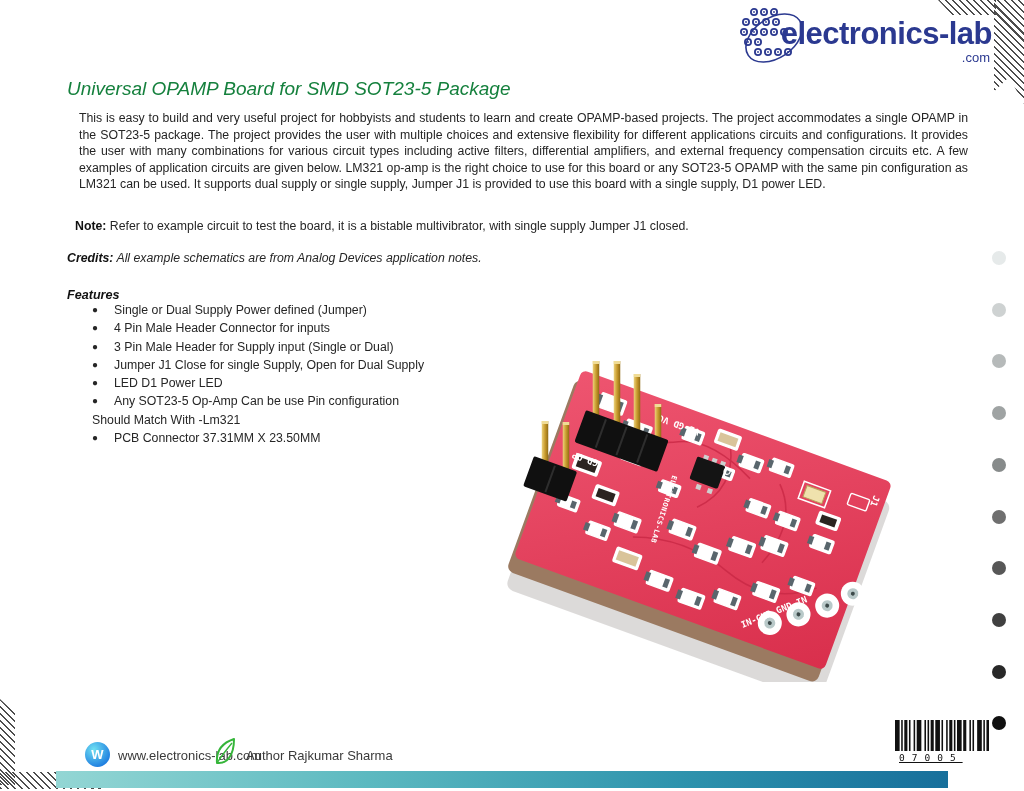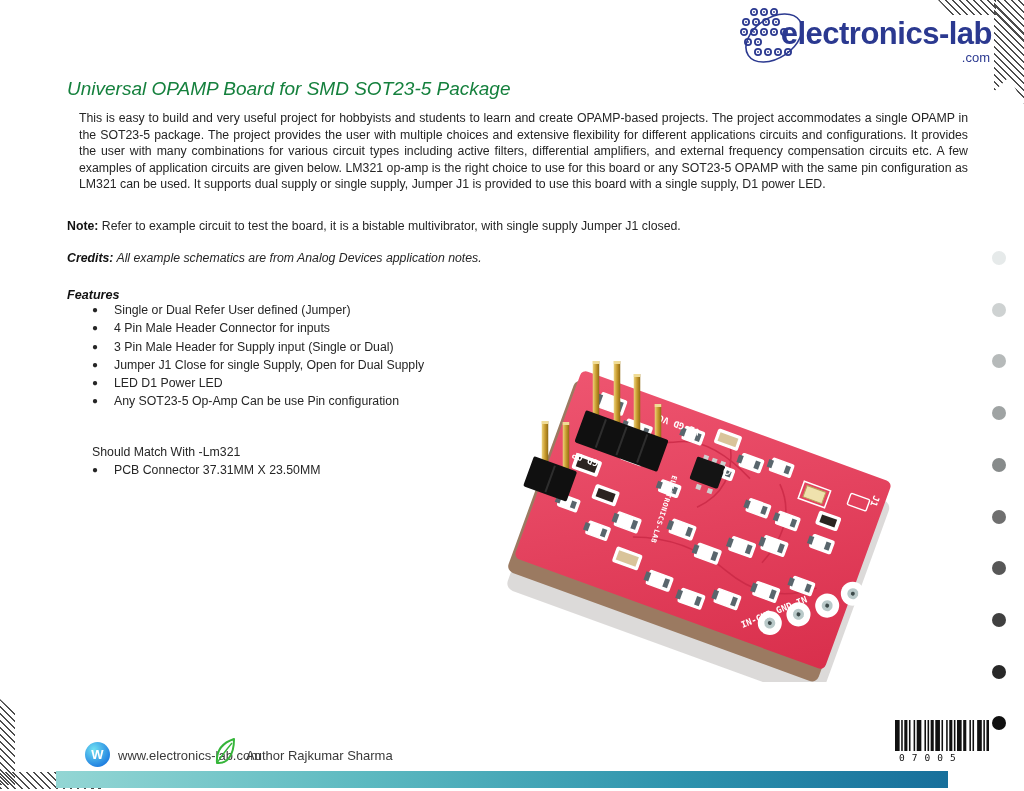--- a/index.html
+++ b/index.html
@@ -24,44 +24,44 @@
      letter-spacing:-0.5px;color:#2b3990;line-height:1;}
   #logo-tld{position:absolute;right:20px;top:42px;font-weight:normal;font-size:13px;color:#2b3990;}
   #logo-icon{position:absolute;left:60px;top:0;}
 
   
   #page-title{left:67px;top:78px;width:890px;font-size:19px;font-weight:normal;
      font-style:italic;color:#15803d;}
   #intro{left:79px;top:110px;width:889px;font-size:12.3px;line-height:16.6px;
      text-align:justify;text-align-last:left;color:#252525;}
   #note-line{left:67px;top:219px;width:889px;font-size:12.3px;}
-  #note-line b{color:#111;}
+  #note-line b{color:#111;margin-left:8px;}
   #credits-line{left:67px;top:251px;width:889px;font-size:12.3px;font-style:italic;}
   #credits-line b{color:#111;}
   #features-head{left:67px;top:288px;font-size:12.6px;font-weight:bold;font-style:italic;color:#111;}
   #features-list{left:67px;top:301px;width:560px;font-size:12.3px;}
   .feat-row{display:flex;line-height:18.3px;}
   .feat-bullet{width:22px;padding-left:25px;flex:none;font-size:10px;}
-  .feat-cont{padding-left:25px;line-height:18.3px;margin-top:32px;}
+  .feat-cont{padding-left:25px;line-height:18.3px;}
 
   
   .page-dot{position:absolute;width:14px;height:14px;border-radius:50%;left:992px;}
 
   
   #footer-web-icon{left:85px;top:742px;width:25px;height:25px;border-radius:50%;
      background:radial-gradient(circle at 35% 30%,#6fe0f2,#1f7fe0 75%);
      color:#fff;font-weight:bold;font-size:13px;text-align:center;line-height:25px;}
   #footer-website{left:118px;top:748px;font-size:13px;color:#3a3a3a;}
   #footer-leaf{left:212px;top:737px;}
   #footer-author{left:246px;top:748px;font-size:13px;color:#3a3a3a;text-align:right;}
 
   
   #barcode{left:893px;top:720px;width:96px;height:46px;}
   #barcode-digits{position:absolute;left:6px;top:32px;font-family:"DejaVu Sans Mono",monospace;
-     font-size:9.5px;letter-spacing:7px;color:#111;}
+     font-size:9.5px;letter-spacing:7px;color:#111;text-decoration:underline;}
 
   
   #bottom-bar{left:56px;bottom:3px;width:892px;height:17px;
      background:linear-gradient(90deg,#93d6d4 0%,#5cb9c0 35%,#2e93ad 70%,#176f9b 100%);}
 
   
   #pcb-photo{left:498px;top:352px;}
 </style>
 </head>
 <body>
@@ -124,21 +124,21 @@
 
 <div class="abs" id="note-line"><b>Note:</b><span> Refer to example circuit to test the board, it is a bistable multivibrator, with single supply Jumper J1 closed.</span></div>
 
 <div class="abs" id="credits-line"><b>Credits:</b><span> All example schematics are from Analog Devices application notes.</span></div>
 
 <div class="abs" id="features-head">Features</div>
 
 <div class="abs" id="features-list">
   <div class="feat-row">
       <span class="feat-bullet">●</span>
-      <span>Single or Dual Refer User defined (Jumper)</span>
+      <span>Single or Dual Supply Power defined (Jumper)</span>
     </div>
   <div class="feat-row">
       <span class="feat-bullet">●</span>
       <span>4 Pin Male Header Connector for inputs</span>
     </div>
   <div class="feat-row">
       <span class="feat-bullet">●</span>
       <span>3 Pin Male Header for Supply input (Single or Dual)</span>
     </div>
   <div class="feat-row">

